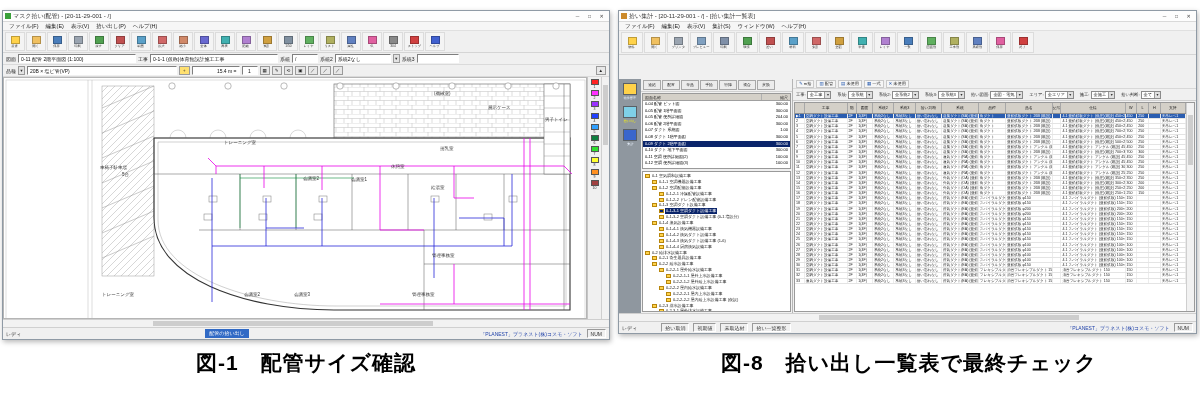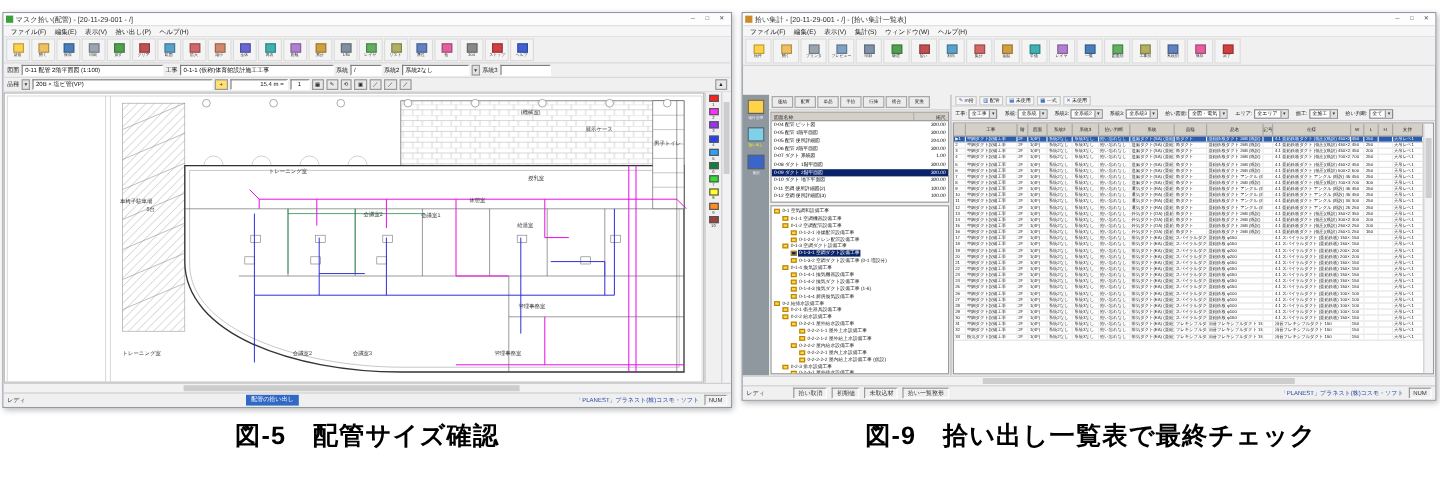--- a/index.html
+++ b/index.html
@@ -1538,14 +1538,14 @@
     <span class="status-box">拾い取消</span>
         <span class="status-box">初期値</span>
         <span class="status-box">未取込材</span>
         <span class="status-box">拾い一覧整形</span>
       </span>
     <span class="status-brand">「PLANEST」プラネスト(株)コスモ・ソフト</span>
     <span class="status-num">NUM</span>
   </div>
 </div>
 
-<div class="caption" id="caption-left">図-5　配管サイズ確認</div>
-<div class="caption" id="caption-right">図-9　拾い出し一覧表で最終チェック</div>
+<div class="caption" id="caption-left">図-1　配管サイズ確認</div>
+<div class="caption" id="caption-right">図-8　拾い出し一覧表で最終チェック</div>
 
 </body></html>

